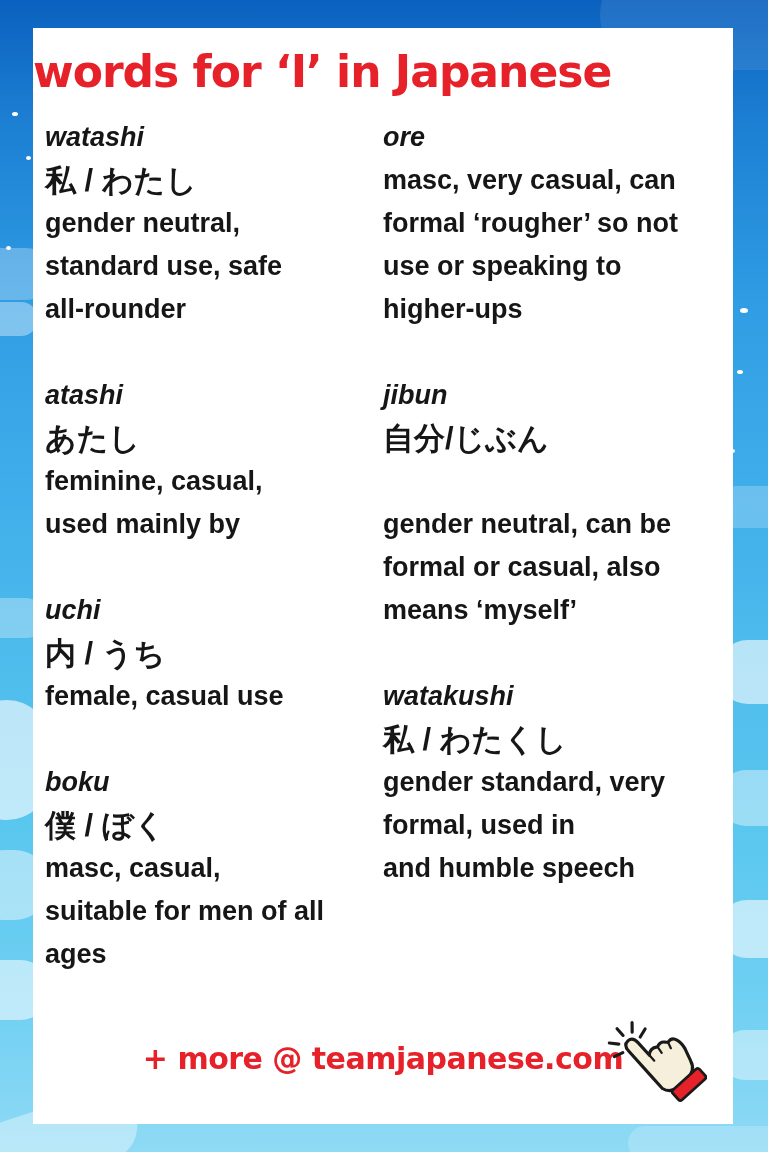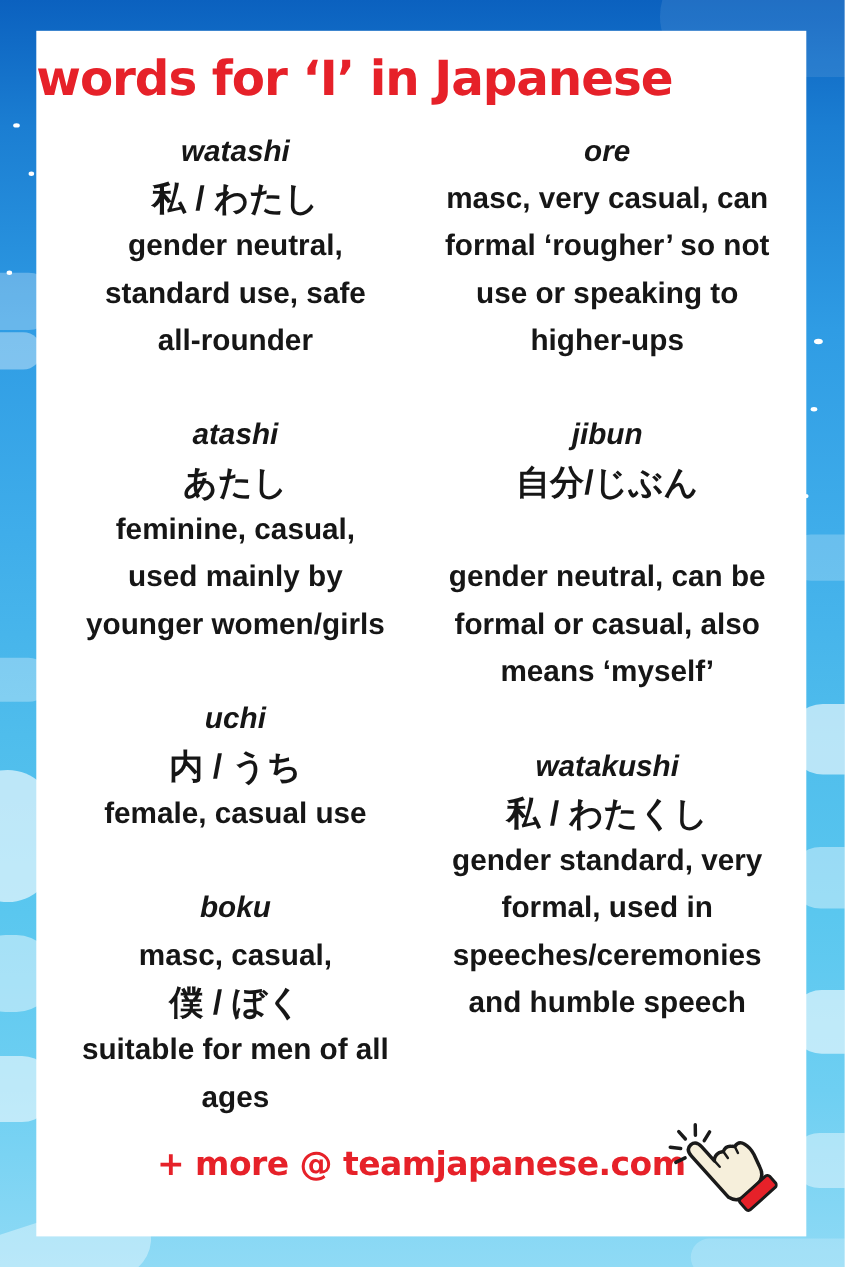--- a/index.html
+++ b/index.html
@@ -40,21 +40,21 @@
     color: #e62129;
     line-height: 56px;
   }
 
   .columns {
     position: absolute;
     top: 88px; left: 12px; right: 12px;
     height: 905px;
     display: flex;
   }
-  .column { flex: 1 1 50%; text-align: center; }
+  .column { flex: 1 1 50%; }
 
   .line {
     height: 43px;
     line-height: 43px;
     font-size: 27px;
     font-weight: bold;
     color: #161616;
     white-space: nowrap;
   }
   .line.romaji { font-style: italic; }
@@ -122,29 +122,28 @@
         <div class="line romaji">watashi</div>
         <div class="line ja">私 / わたし</div>
         <div class="line desc">gender neutral,</div>
         <div class="line desc">standard use, safe</div>
         <div class="line desc">all-rounder</div>
         <div class="line blank"></div>
         <div class="line romaji">atashi</div>
         <div class="line ja">あたし</div>
         <div class="line desc">feminine, casual,</div>
         <div class="line desc">used mainly by</div>
-        <div class="line desc">younger women/girls</div>
         <div class="line blank"></div>
         <div class="line romaji">uchi</div>
         <div class="line ja">内 / うち</div>
         <div class="line desc">female, casual use</div>
         <div class="line blank"></div>
         <div class="line romaji">boku</div>
+        <div class="line ja">僕 / ぼく</div>
         <div class="line desc">masc, casual,</div>
-        <div class="line ja">僕 / ぼく</div>
         <div class="line desc">suitable for men of all</div>
         <div class="line desc">ages</div>
       </div>
     <div class="column">
         <div class="line romaji">ore</div>
         <div class="line desc">masc, very casual, can</div>
         <div class="line desc">formal ‘rougher’ so not</div>
         <div class="line desc">use or speaking to</div>
         <div class="line desc">higher-ups</div>
         <div class="line blank"></div>
@@ -152,21 +151,20 @@
         <div class="line ja">自分/じぶん</div>
         <div class="line blank"></div>
         <div class="line desc">gender neutral, can be</div>
         <div class="line desc">formal or casual, also</div>
         <div class="line desc">means ‘myself’</div>
         <div class="line blank"></div>
         <div class="line romaji">watakushi</div>
         <div class="line ja">私 / わたくし</div>
         <div class="line desc">gender standard, very</div>
         <div class="line desc">formal, used in</div>
-        <div class="line desc">speeches/ceremonies</div>
         <div class="line desc">and humble speech</div>
       </div>
   </div>
 
   <div class="footer">
     <span class="footer-text">+ more @ teamjapanese.com</span>
 
     <svg class="hand-icon" viewBox="0 0 120 120" aria-hidden="true">
       <g transform="rotate(-42 60 54)">
         <g stroke="#1a1a1a" stroke-width="3.5" stroke-linecap="round">

